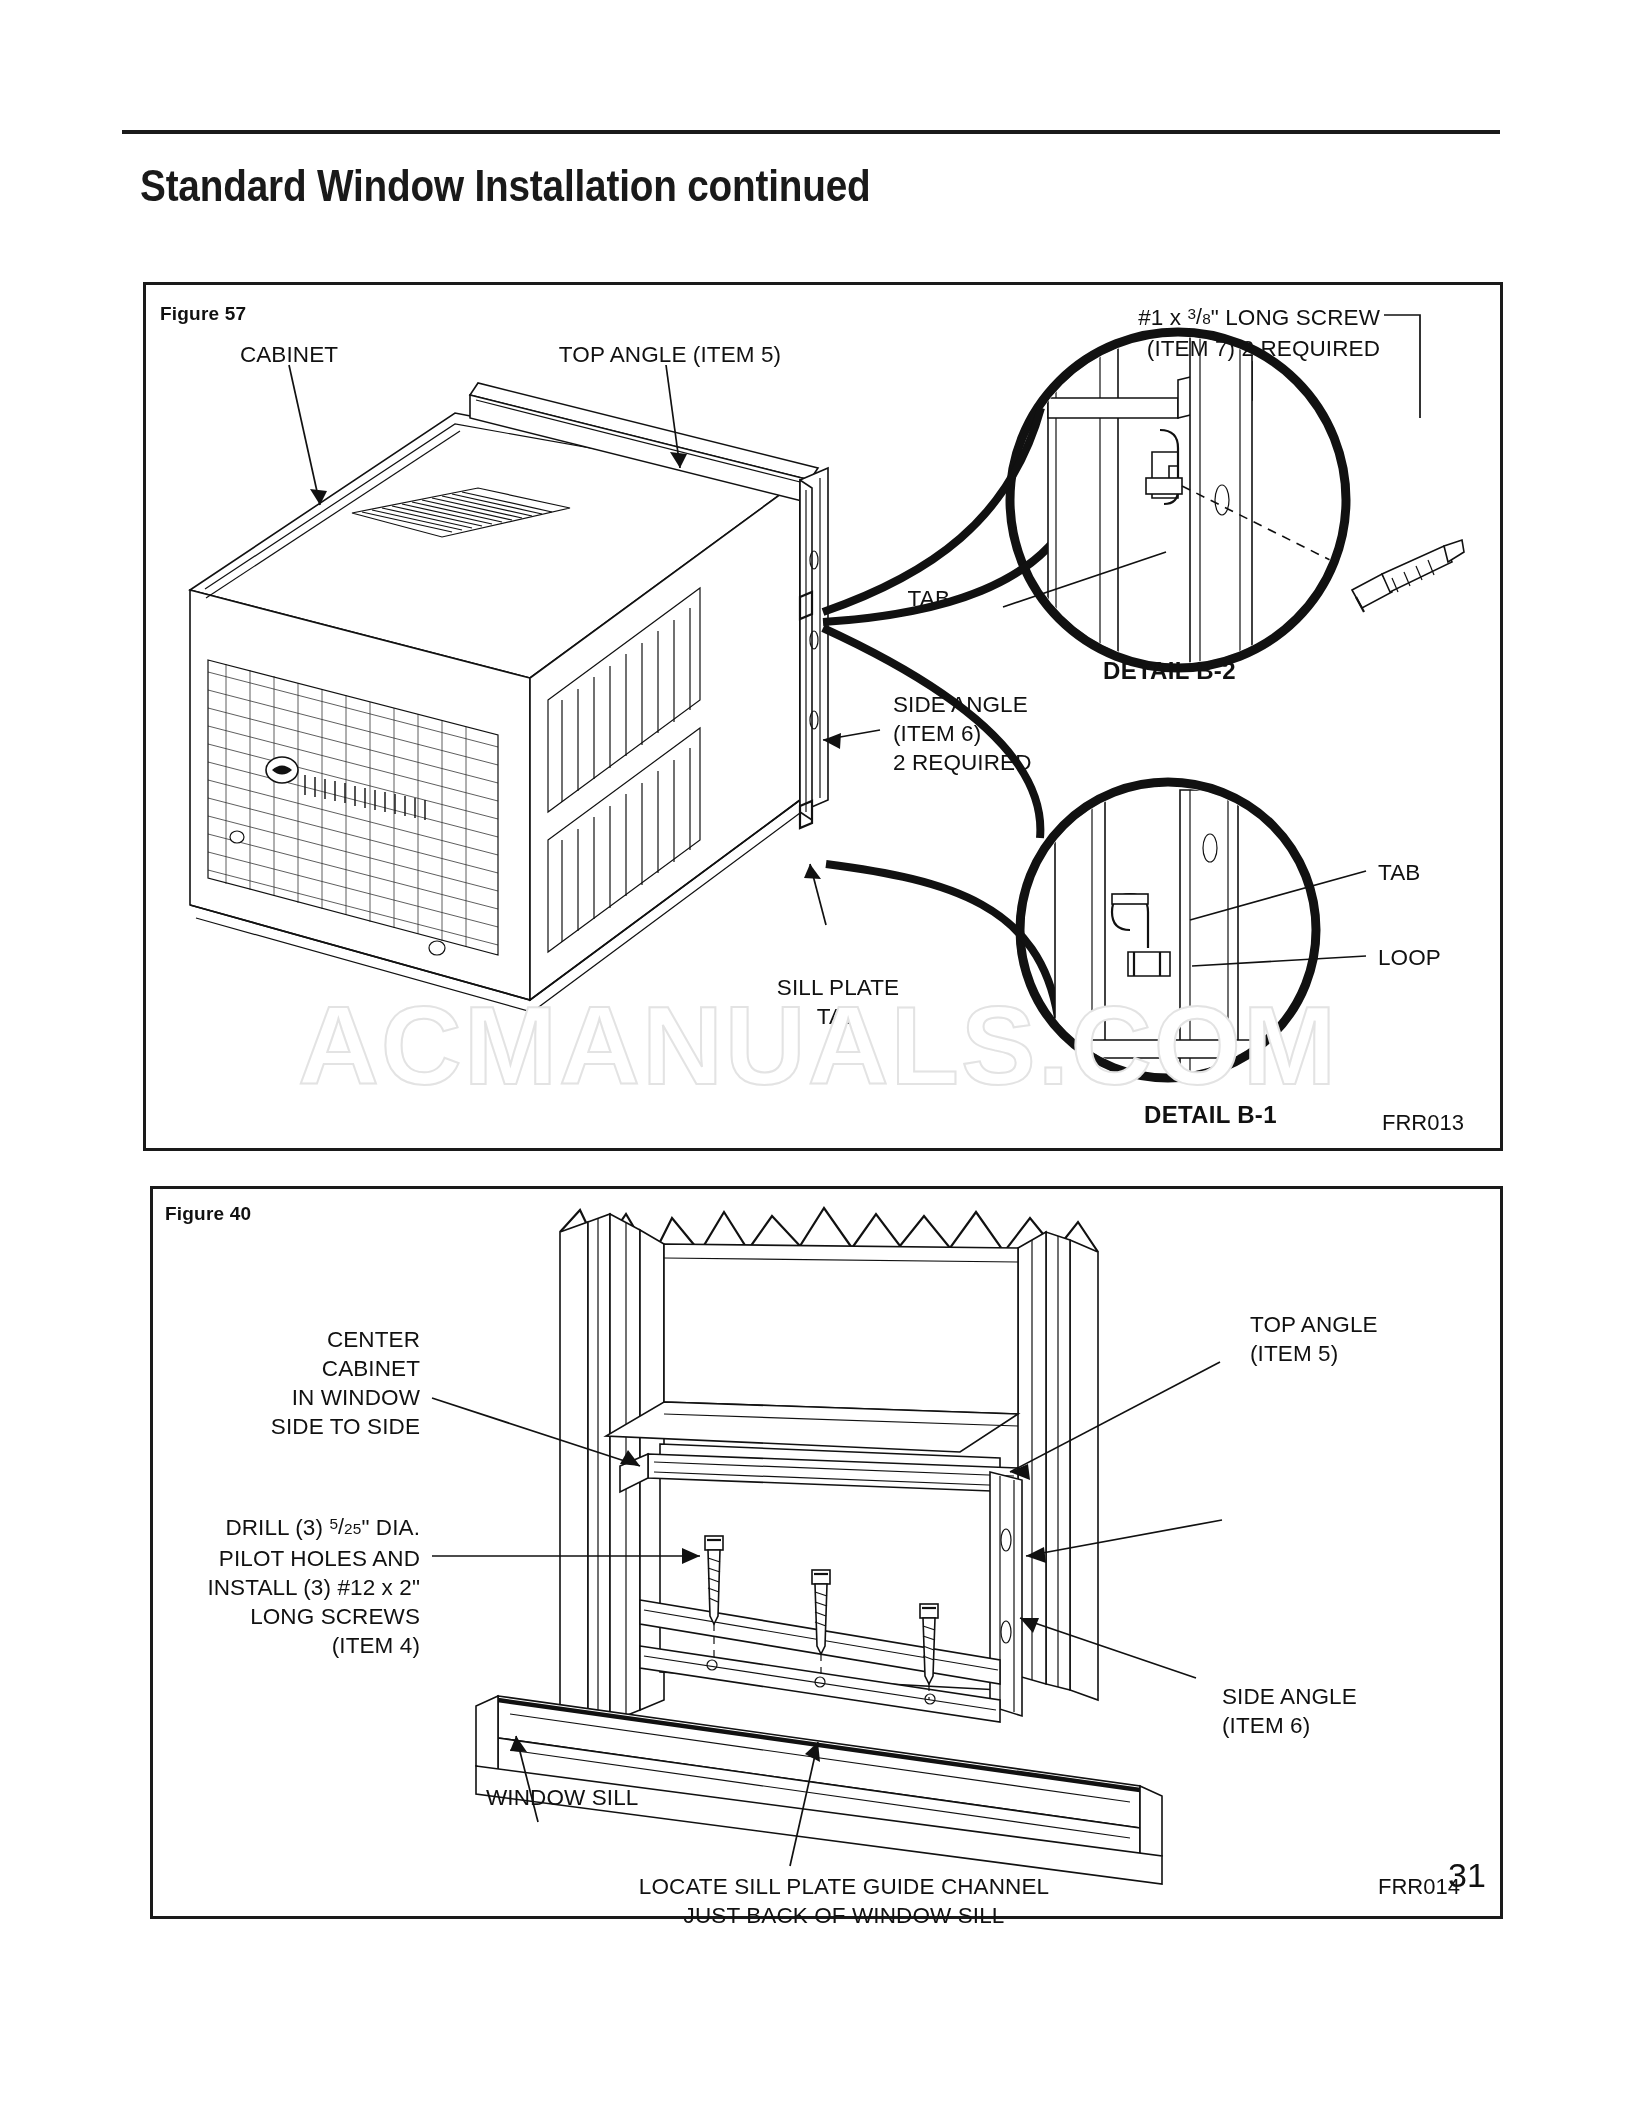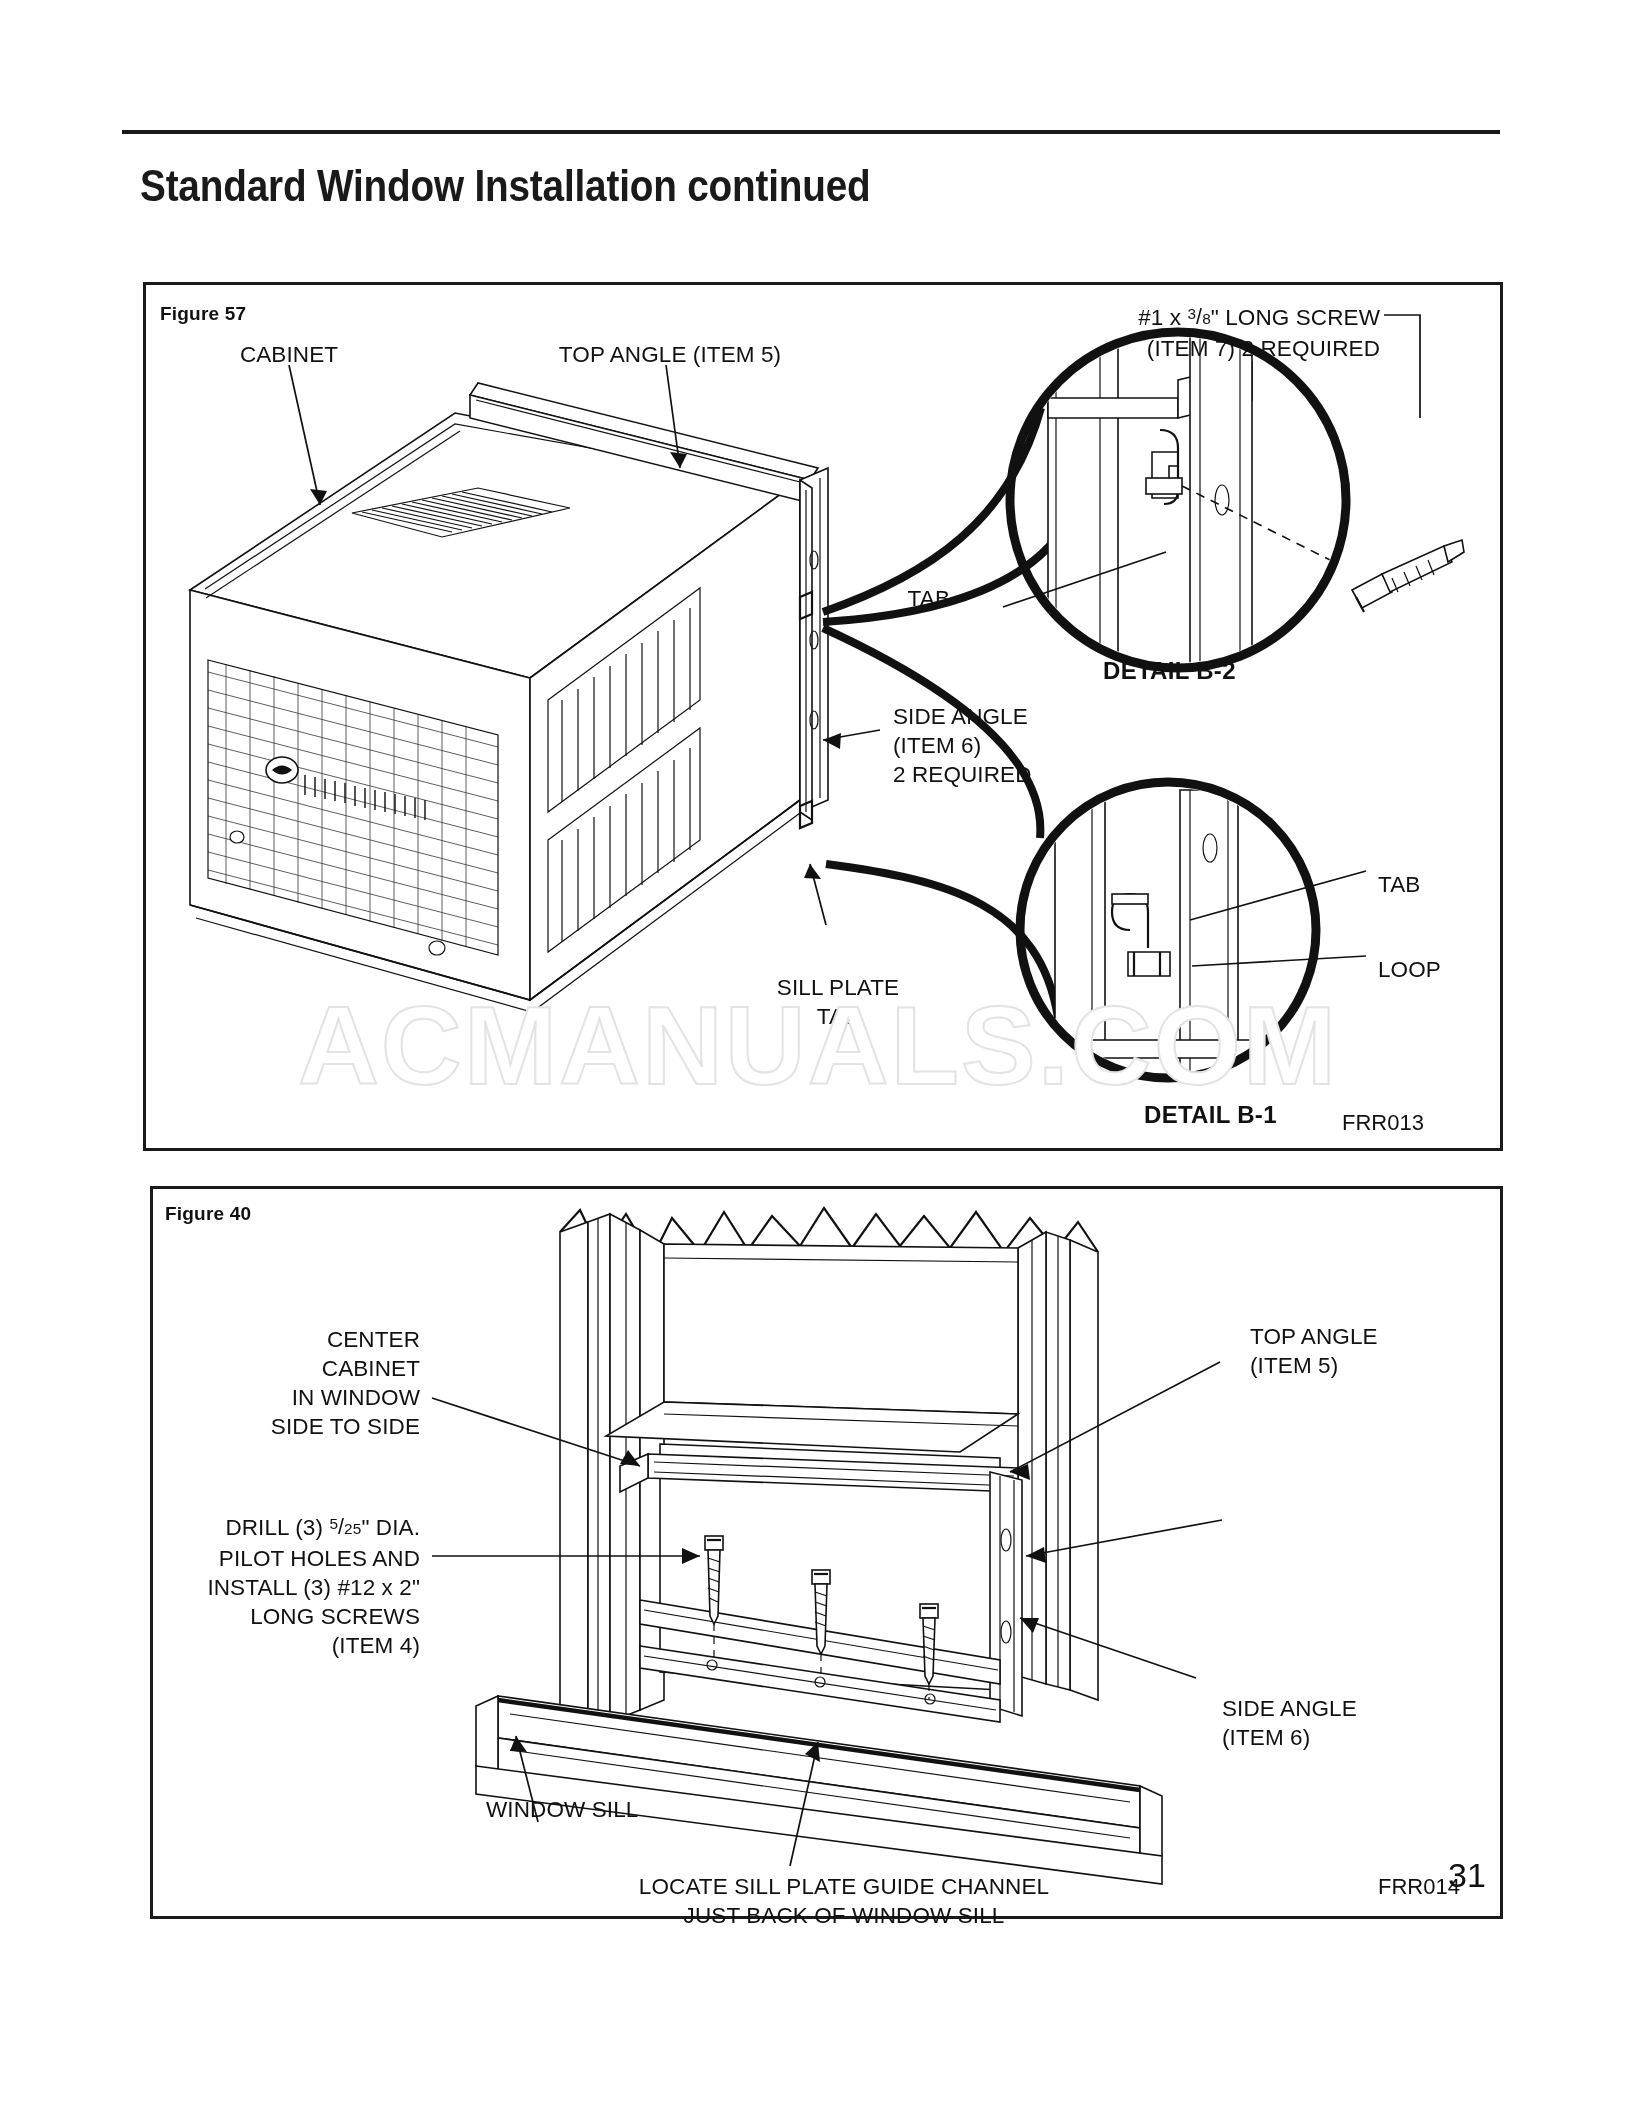--- a/index.html
+++ b/index.html
@@ -64,21 +64,21 @@
     letter-spacing: 0.2px;
   }
   #figure-57-label { left: 160px; top: 303px; }
   #figure-58-label { left: 165px; top: 1203px; }
 
   .fig-code {
     position: absolute;
     font-size: 22px;
     color: #111;
   }
-  #figure-57-code { left: 1342px; top: 1110px; }
+  #figure-57-code { left: 1382px; top: 1110px; }
   #figure-58-code { left: 1378px; top: 1874px; }
 
   .detail-title {
     position: absolute;
     font-size: 24px;
     font-weight: bold;
     color: #111;
     letter-spacing: 0.3px;
   }
   #detail-b2-title { left: 1103px; top: 657px; }
@@ -88,21 +88,21 @@
   .callout {
     position: absolute;
     font-size: 22.5px;
     line-height: 29px;
     color: #111;
     white-space: pre;
     letter-spacing: 0.1px;
   }
   .callout.center { text-align: center; }
   .callout.right  { text-align: right; }
-  .callout.left   { text-align: left; margin-top: 12px; }
+  .callout.left   { text-align: left; }
 
   .frac {
     display: inline-block;
     position: relative;
     top: -1px;
     font-size: 0.95em;
   }
   .frac sup { font-size: 0.72em; vertical-align: 0.32em; }
   .frac sub { font-size: 0.72em; vertical-align: 0.02em; }
 

